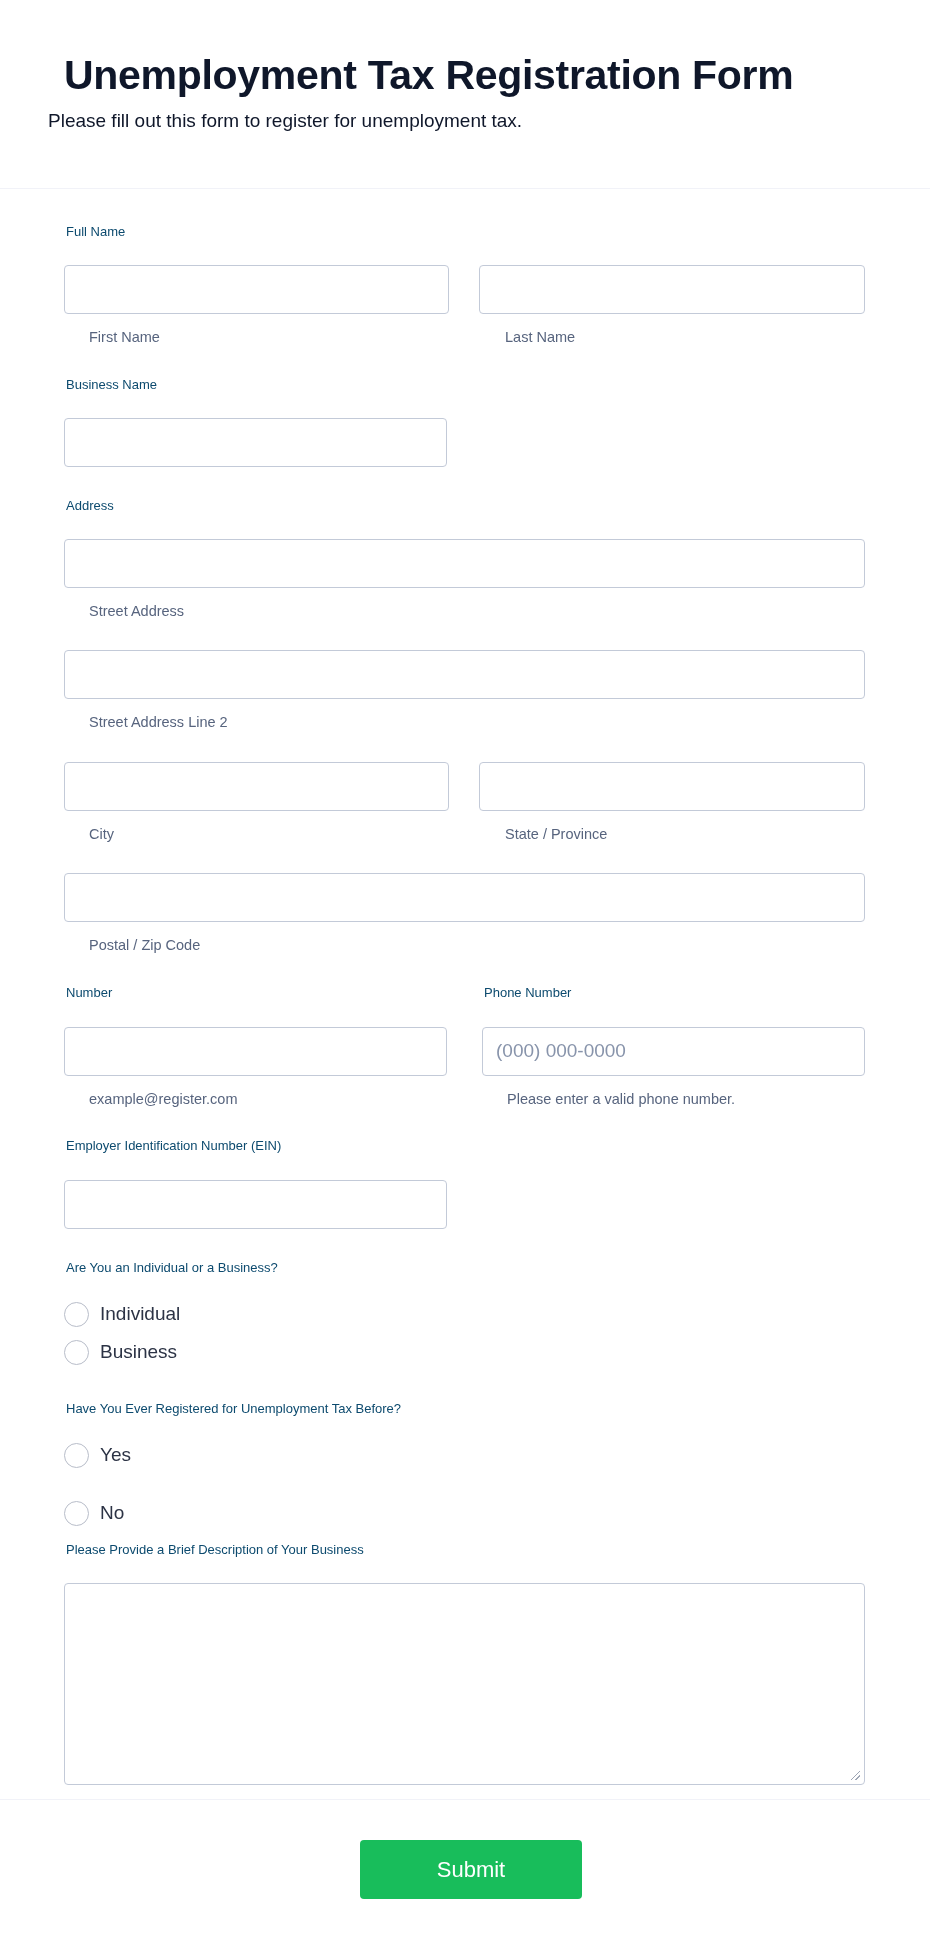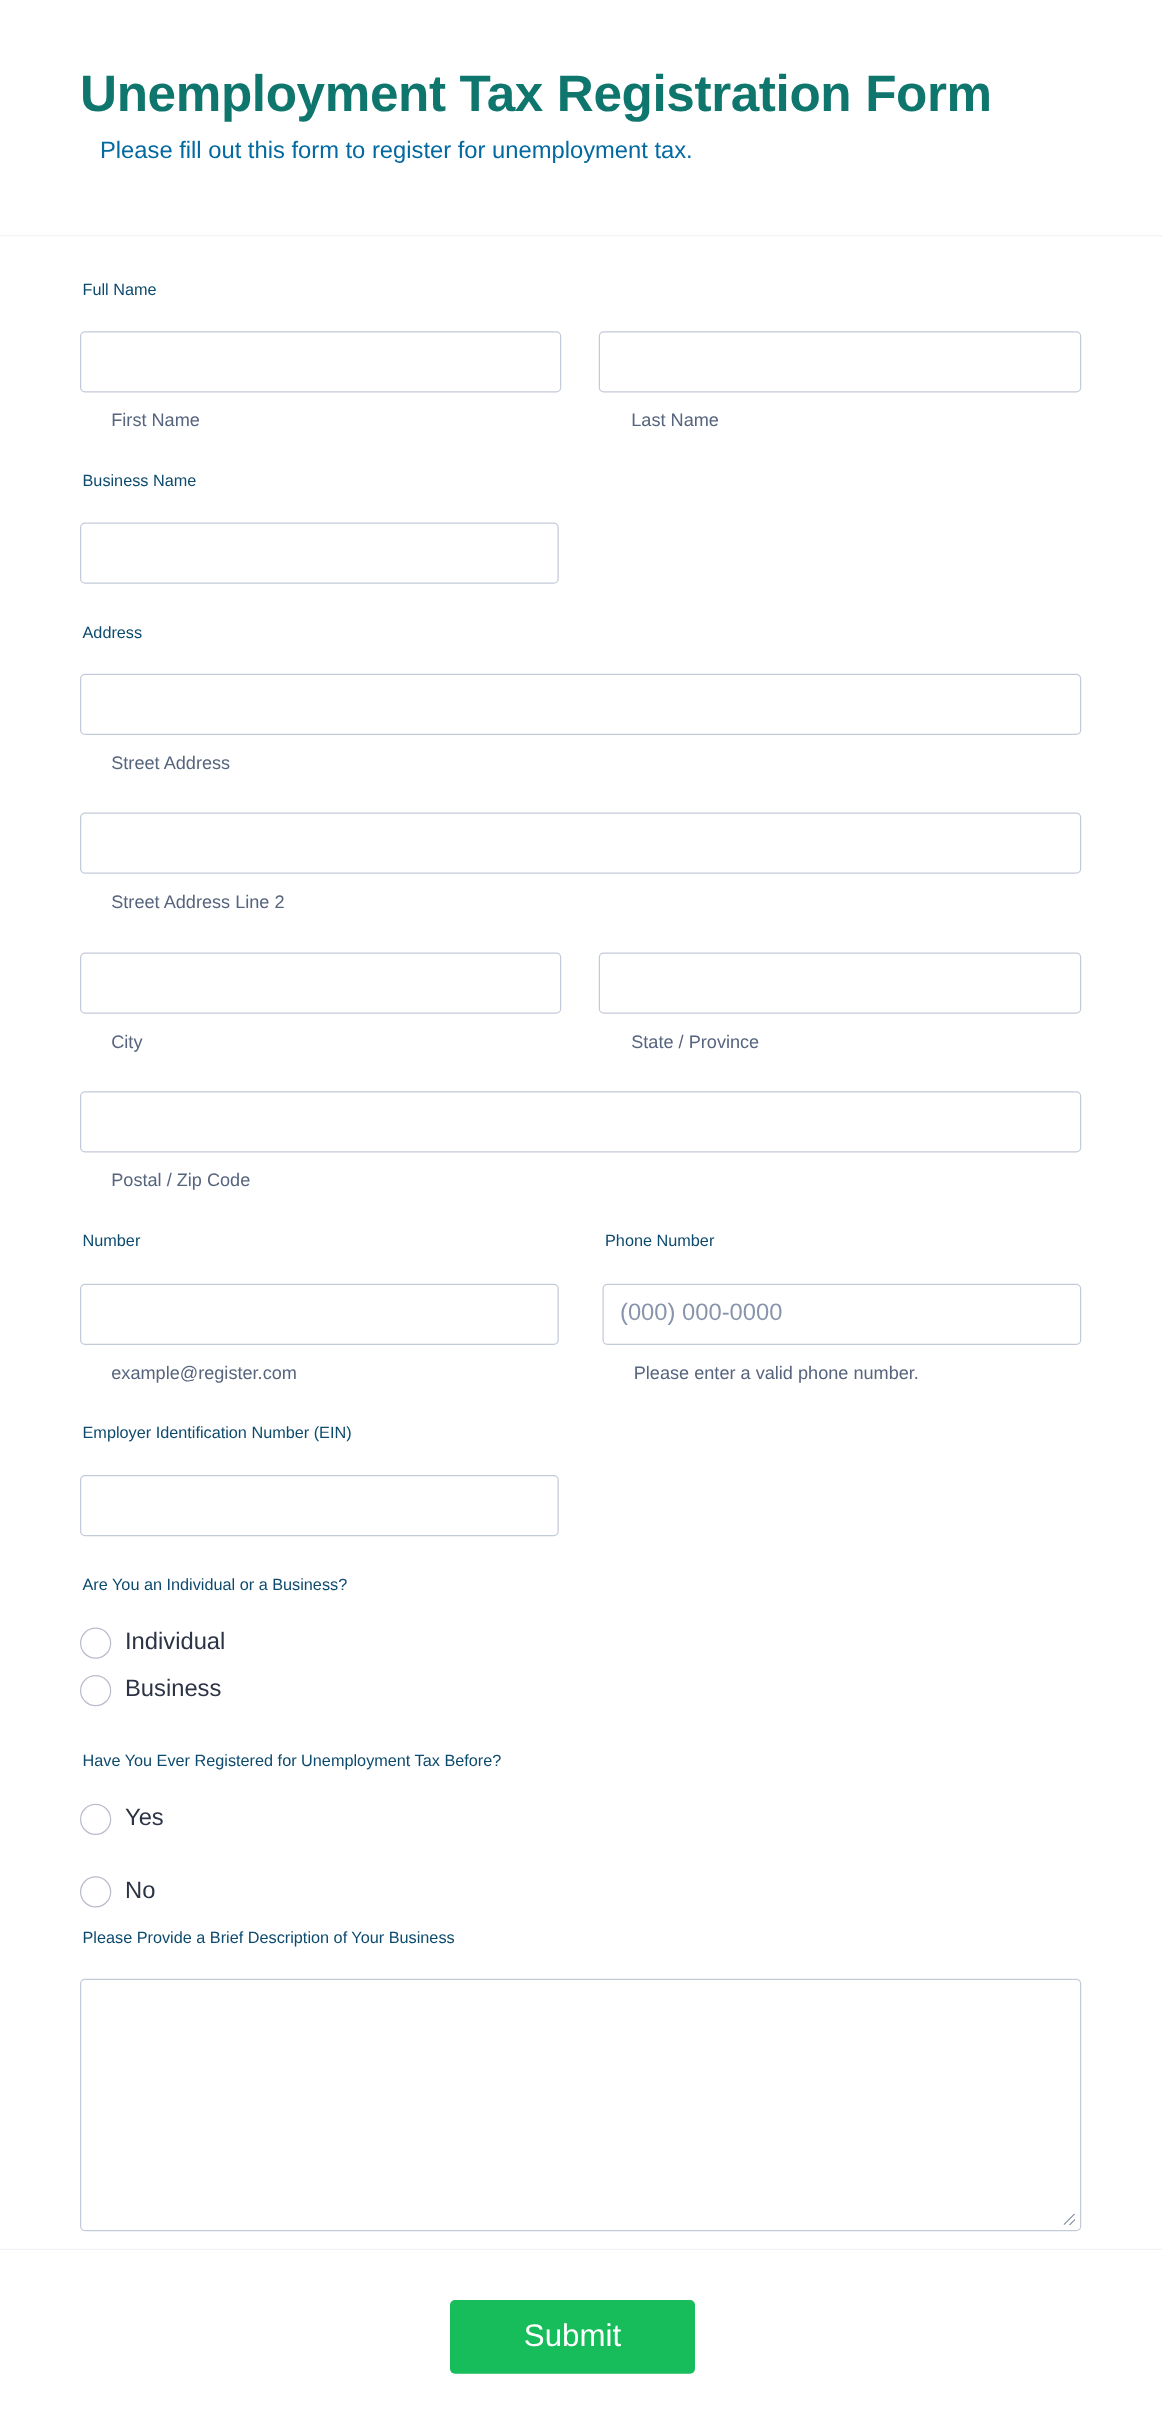--- a/index.html
+++ b/index.html
@@ -1,37 +1,37 @@
 <!DOCTYPE html>
 <html><head>
   <meta charset="utf-8">
   <style>
     * { box-sizing: border-box; margin: 0; padding: 0; }
     html, body { width: 930px; height: 1948px; background: #ffffff; }
     body { font-family: "Liberation Sans", "DejaVu Sans", sans-serif; color: #2c3345; position: relative; overflow: hidden; }
 
     .header { position: absolute; left: 0; top: 0; width: 930px; height: 189px; border-bottom: 1px solid #f1f2f8; }
-    .title { position: absolute; left: 64px; top: 52px; font-size: 41px; font-weight: bold; color: #0f766e; letter-spacing: -0.3px; }
-    .subtitle { position: absolute; left: 80px; top: 110px; font-size: 19px; color: #0369a1; }
+    .title { position: absolute; left: 64px; top: 52px; font-size: 41px; font-weight: bold; color: #0f172a; letter-spacing: -0.3px; }
+    .subtitle { position: absolute; left: 48px; top: 110px; font-size: 19px; color: #0f172a; }
 
     .label { position: absolute; font-size: 13px; color: #0c4a6e; }
     .sublabel { position: absolute; font-size: 14.5px; color: #57647e; margin-left: 23px; }
     .input { position: absolute; height: 49px; border: 1px solid #c3cad8; border-radius: 4px; background: #fff; }
     .input .ph { position: absolute; left: 13px; top: 12px; font-size: 19px; color: #8894ab; }
 
     .radio-row { position: absolute; left: 64px; height: 26px; display: flex; align-items: center; }
     .radio { width: 25px; height: 25px; border: 1px solid #b8bdc9; border-radius: 50%; background: #fff; }
     .radio-label { margin-left: 11px; font-size: 19px; color: #2c3345; }
 
     .textarea { position: absolute; left: 64px; top: 1583px; width: 801px; height: 202px; border: 1px solid #c3cad8; border-radius: 4px; background: #fff; }
     .resize-grip { position: absolute; right: 4px; bottom: 4px; width: 9px; height: 9px;
       background: linear-gradient(135deg, transparent 45%, #a0a7b6 45%, #a0a7b6 55%, transparent 55%, transparent 70%, #a0a7b6 70%, #a0a7b6 80%, transparent 80%); }
 
     .footer { position: absolute; left: 0; top: 1799px; width: 930px; height: 149px; border-top: 1px solid #f1f2f8; }
-    .submit { position: absolute; left: 360px; top: 40px; width: 196px; height: 59px; background: #18bd5b; border-radius: 4px; color: #fff; font-size: 25px; display: flex; align-items: center; justify-content: center; border: none; }
+    .submit { position: absolute; left: 360px; top: 40px; width: 222px; height: 59px; background: #18bd5b; border-radius: 4px; color: #fff; font-size: 22px; display: flex; align-items: center; justify-content: center; border: none; }
   </style>
 </head>
 <body>
 
 <div class="header">
   <div class="title">Unemployment Tax Registration Form</div>
   <div class="subtitle">Please fill out this form to register for unemployment tax.</div>
 </div>
 
 <div class="label" style="left:66px; top:224px;">Full Name</div>

